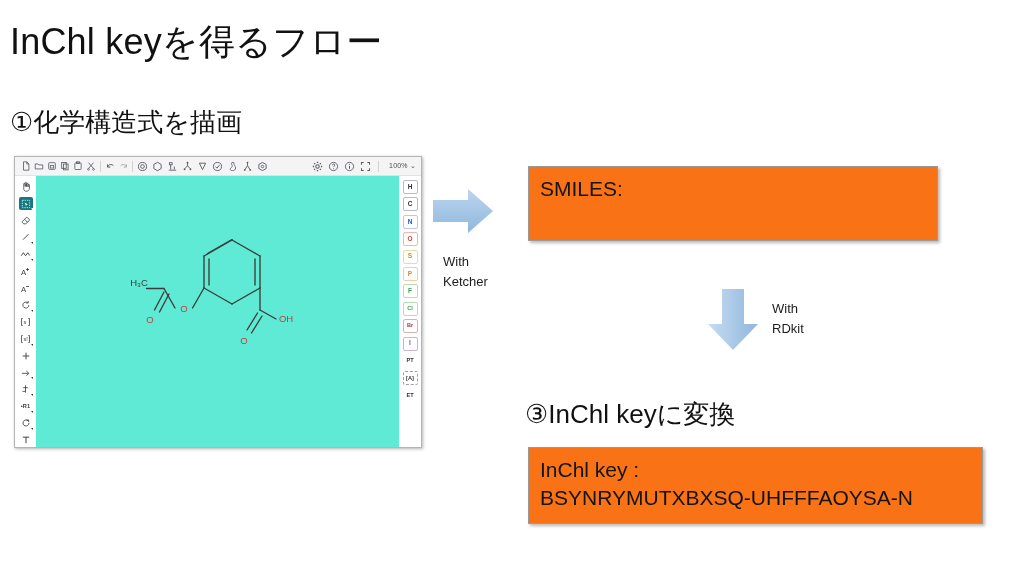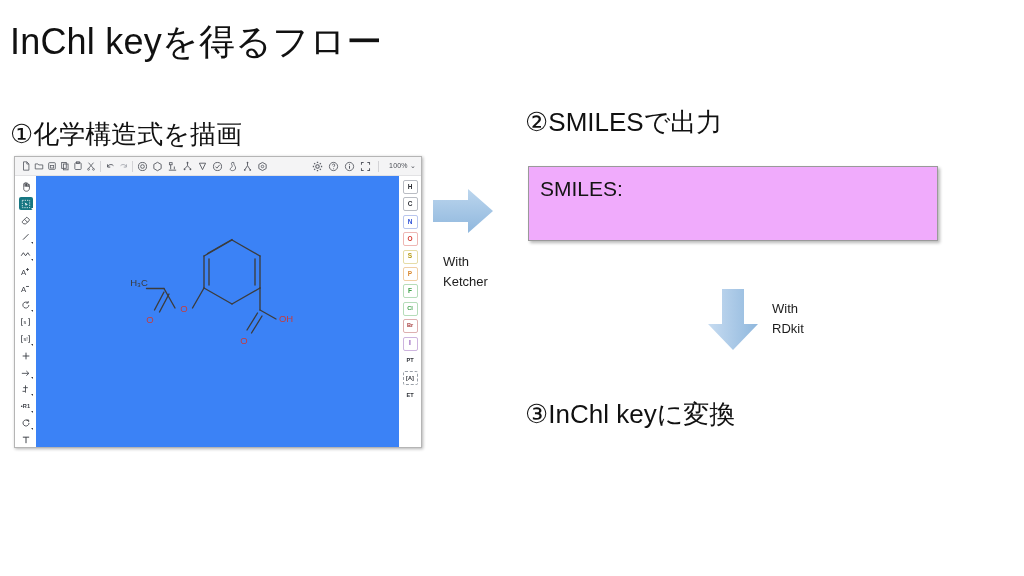--- a/index.html
+++ b/index.html
@@ -15,21 +15,21 @@
 
   
   .slide-title{
     position:absolute;left:10px;top:18px;
     font-size:36px;font-weight:400;color:#111;
     letter-spacing:.2px;white-space:nowrap;
   }
   .step-head{
     position:absolute;font-size:26px;font-weight:400;color:#111;white-space:nowrap;
   }
-  #head1{left:10px;top:105px;margin-top:12px;}
+  #head1{left:10px;top:105px;}
   #head2{left:525px;top:105px;}
   #head3{left:525px;top:397px;text-align:center;}
 
   
   .ketcher{
     position:absolute;left:14px;top:156px;width:408px;height:292px;
     background:#ffffff;
     border:1px solid #b5b5b5;
     box-shadow:1px 1px 3px rgba(0,0,0,.30);
     box-sizing:border-box;
@@ -84,56 +84,55 @@
     display:flex;align-items:center;justify-content:center;
     font-size:6.5px;font-weight:700;line-height:1;
     background:#fff;color:#2f3238;
     font-family:"Liberation Sans",sans-serif;
   }
   .ebtn.sm{font-size:5.6px;}
   .ebtn.noborder{border-color:transparent;}
 
   .k-canvas{
     position:absolute;left:21px;right:22px;top:19px;bottom:0;
-    background:#3b82f6;
+    background:#5eead4;
   }
   .k-canvas svg{display:block;}
 
   
   .arrow-right{position:absolute;left:432px;top:187px;width:62px;height:48px;}
   .arrow-down{position:absolute;left:706px;top:288px;width:54px;height:63px;}
   .arrow-label{
     position:absolute;font-size:13px;color:#1c1c1c;line-height:1.55;white-space:pre-line;
   }
   #lbl-ketcher{left:443px;top:252px;}
   #lbl-rdkit{left:772px;top:299px;}
 
   
   .outbox{
-    position:absolute;background:#f0abfc;
+    position:absolute;background:#f97316;
     border:1px solid #9a9a9a;
     box-shadow:2px 2px 3px rgba(0,0,0,.28);
     box-sizing:border-box;
     padding:8px 24px 10px 11px;
   }
   #box-smiles{left:528px;top:166px;width:410px;height:75px;}
   #box-inchi{left:528px;top:447px;width:455px;height:77px;}
   .outbox .ln{
     font-size:21px;color:#141414;line-height:1.33;white-space:nowrap;
   }
 </style>
 </head>
 <body>
 
 <div class="slide">
 
   <div class="slide-title">InChl keyを得るフロー</div>
 
   <div class="step-head" id="head1">①化学構造式を描画</div>
-  <div class="step-head" id="head2">②SMILESで出力</div>
   <div class="step-head" id="head3">③InChl keyに変換</div>
 
   <div class="ketcher">
 
     <div class="k-topbar">
       <div class="grp">
         <div class="tbtn" title="New">
           <svg width="10" height="10" viewBox="0 0 12 12">
               <path d="M3 1h4l2.5 2.5V11H3z" fill="none" stroke="currentColor" stroke-width="1"></path>
               <path d="M7 1v2.6h2.5" fill="none" stroke="currentColor" stroke-width="1"></path>
@@ -488,14 +487,18 @@
     </defs>
     <path d="M16 1 H38 V36 H52 L27 62 L2 36 H16 Z" fill="url(#gr-v)"></path>
   </svg>
   <div class="arrow-label" id="lbl-rdkit">With
 RDkit</div>
 
   <div class="outbox" id="box-smiles">
     <div class="ln">SMILES:</div>
   </div>
 
+  <div class="outbox" id="box-inchi">
+    <div class="ln">InChl key :</div>
+    <div class="ln">BSYNRYMUTXBXSQ-UHFFFAOYSA-N</div>
+  </div>
 
 </div>
 
 </body></html>

